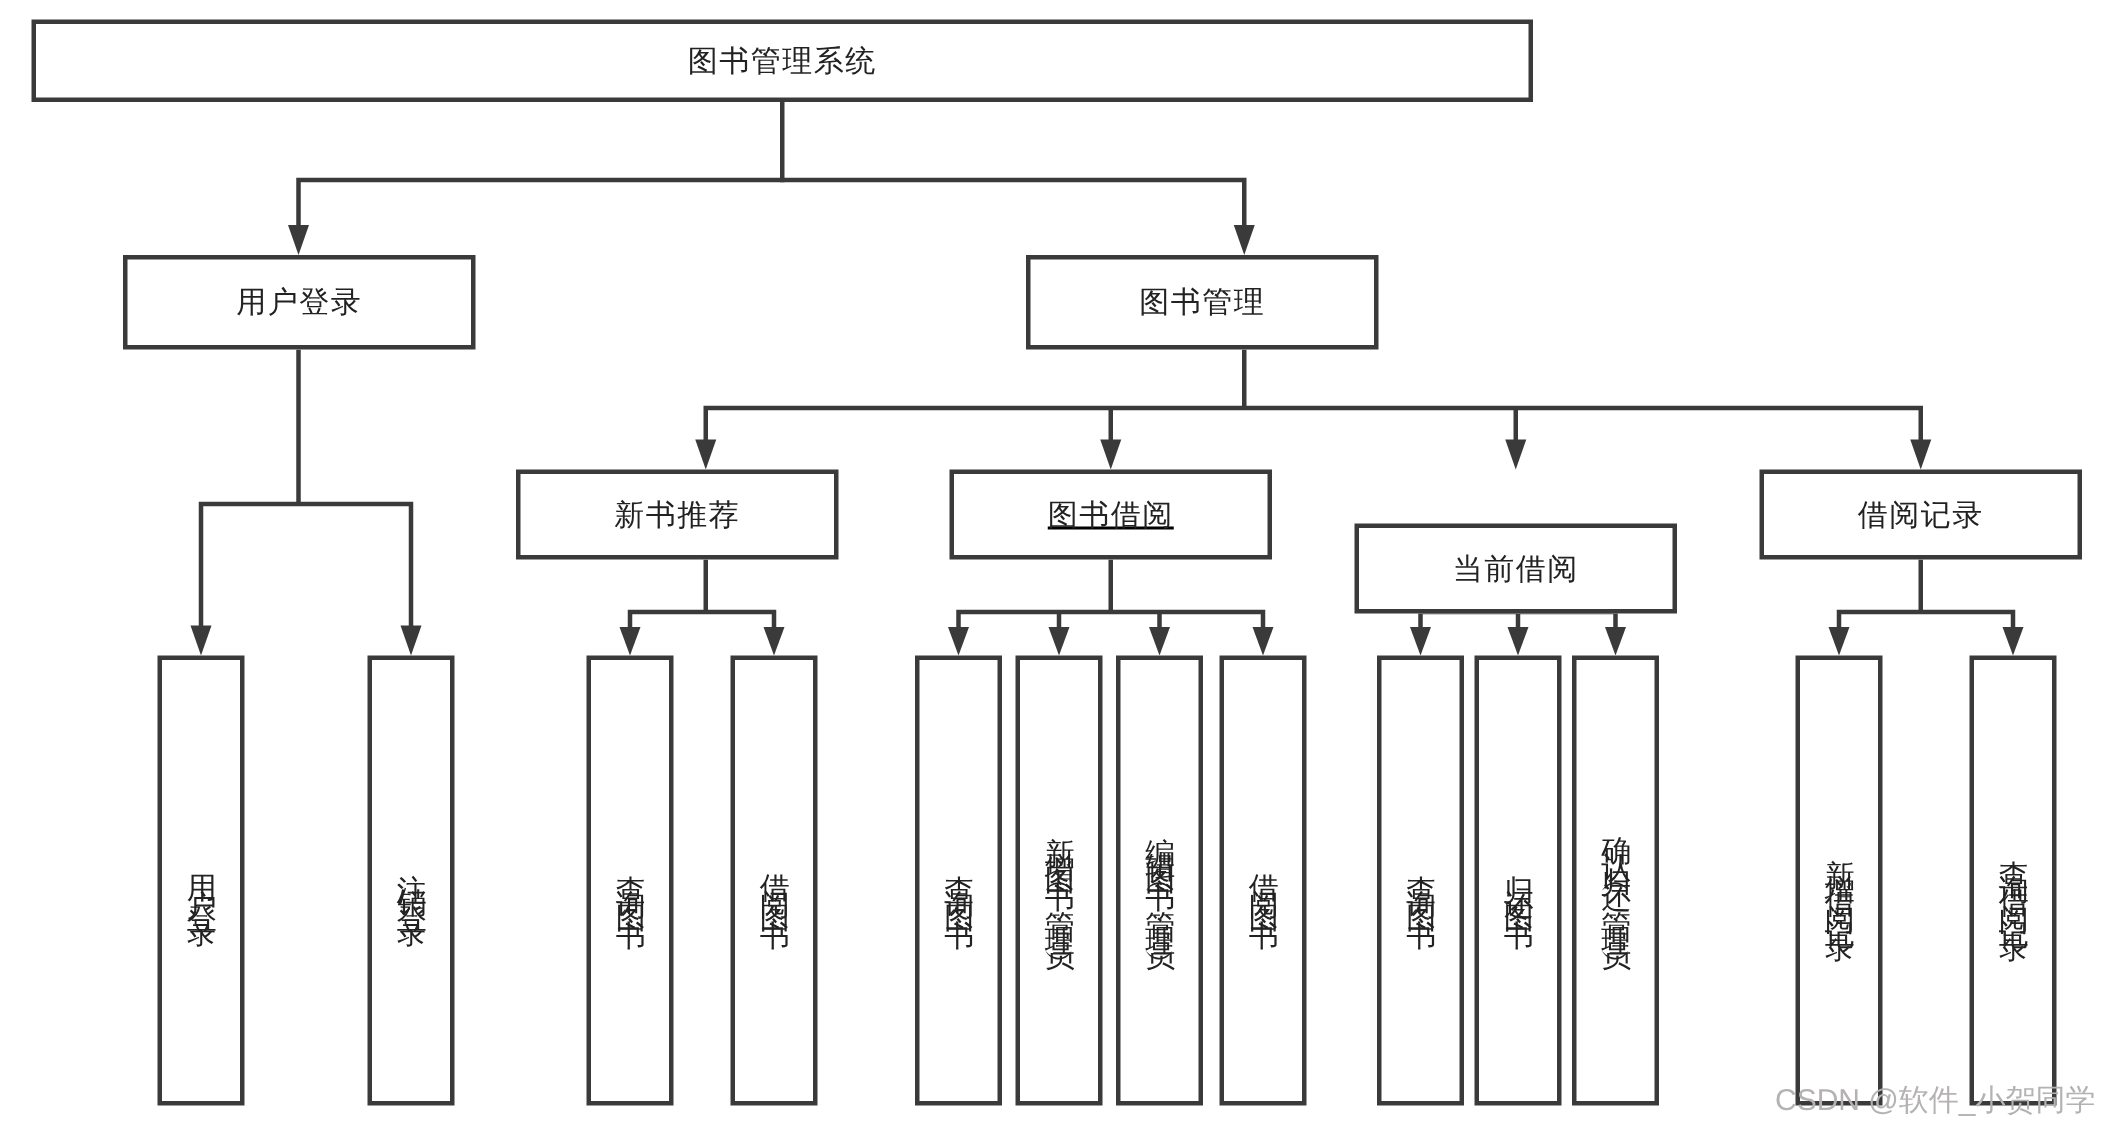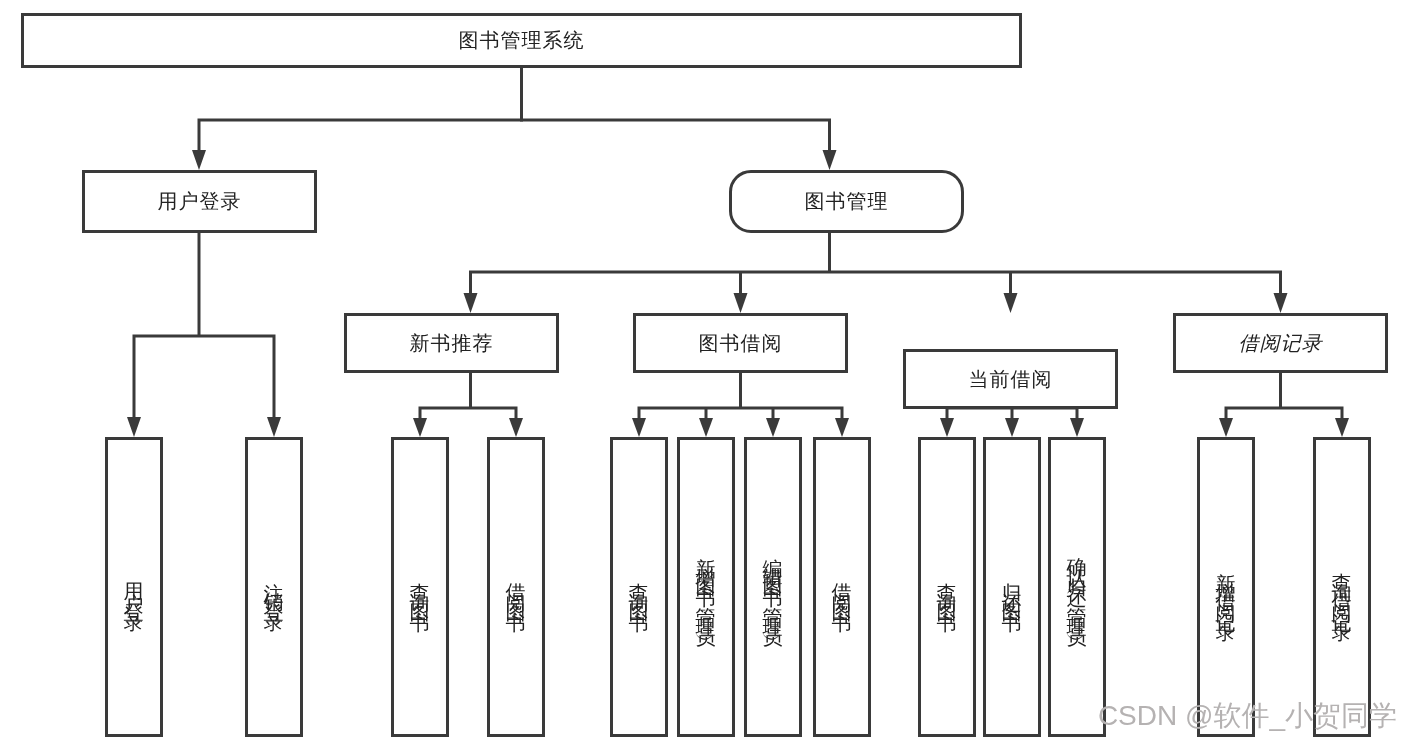--- a/index.html
+++ b/index.html
@@ -44,22 +44,22 @@
     writing-mode: vertical-rl;
     text-orientation: mixed;
     font-size: 20px;
     letter-spacing: 10px;
     color: var(--text-color);
     line-height: 1;
   }
   .watermark {
     position: absolute;
     right: 8px;
-    bottom: 12px;
-    font-size: 28px;
+    bottom: 0;
+    font-size: 20px;
     color: var(--watermark-color);
     white-space: nowrap;
   }
 </style>
 </head>
 <body>
 
 <div id="canvas">
 
   <svg class="connectors" viewBox="0 0 1405 747" xmlns="http://www.w3.org/2000/svg" aria-hidden="true">
@@ -110,34 +110,34 @@
     <polygon points="1335,418 1349,418 1342,437"></polygon>
   </svg>
 
   <div class="box" style="left:21px; top:13px; width:1001px; height:55px;">
     <span class="hlabel">图书管理系统</span>
   </div>
 
   <div class="box" style="left:82px; top:170px; width:235px; height:63px;">
     <span class="hlabel">用户登录</span>
   </div>
-  <div class="box" style="left:729px; top:170px; width:235px; height:63px;border-radius:22px;">
+  <div class="box" style="left:684px; top:170px; width:235px; height:63px;">
     <span class="hlabel">图书管理</span>
   </div>
 
   <div class="box" style="left:344px; top:313px; width:215px; height:60px;">
     <span class="hlabel">新书推荐</span>
   </div>
-  <div class="box" style="left:633px; top:313px; width:215px; height:60px;">
+  <div class="box" style="left:633px; top:313px; width:215px; height:60px;text-decoration:underline;">
     <span class="hlabel">图书借阅</span>
   </div>
   <div class="box" style="left:903px; top:313px; width:215px; height:60px;margin-top:36px;">
     <span class="hlabel">当前借阅</span>
   </div>
-  <div class="box" style="left:1173px; top:313px; width:215px; height:60px;font-style:italic;">
+  <div class="box" style="left:1173px; top:313px; width:215px; height:60px;">
     <span class="hlabel">借阅记录</span>
   </div>
 
   <div class="box" style="left:105px; top:437px; width:58px; height:300px;">
     <span class="vlabel">用户登录</span>
   </div>
   <div class="box" style="left:245px; top:437px; width:58px; height:300px;">
     <span class="vlabel">注销登录</span>
   </div>
 

